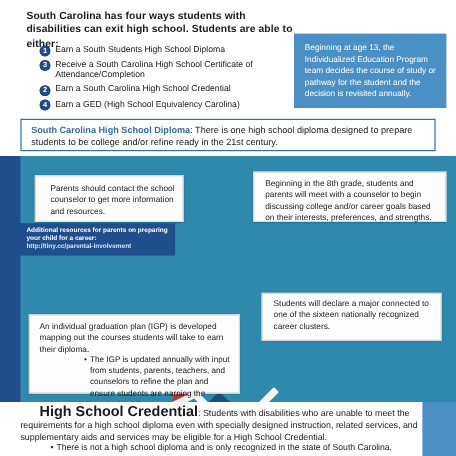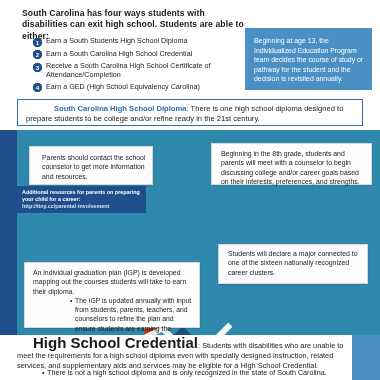--- a/index.html
+++ b/index.html
@@ -39,21 +39,21 @@
 
   
   .diplomabox{
     position:absolute;left:17px;top:99px;width:346px;height:27px;
     background:#fff;border:1.1px solid #2f6fb0;box-sizing:border-box;
   }
   .diplomabox .inner{
     position:absolute;left:8px;top:4px;width:330px;
     font-size:7.6px;line-height:10.2px;color:#1a1a1a;
   }
-  .dtitle{color:#2f6fb0;font-weight:bold;margin-left:28px;}
+  .dtitle{color:#2f6fb0;font-weight:bold;}
 
   
   .teal{position:absolute;left:0;top:130px;width:380px;height:205px;background:#2e89ad;}
   .teal-leftband{position:absolute;left:0;top:130px;width:17px;height:205px;background:#1f4e8c;}
   .teal-rightband{position:absolute;left:363px;top:130px;width:17px;height:205px;background:#2e89ad;}
 
   
   .callout{
     position:absolute;background:#fdfdfd;border:.8px solid #d8d8d8;box-sizing:border-box;
     box-shadow:0 .5px 1.5px rgba(0,0,0,.18);
@@ -123,44 +123,44 @@
   .l4{left:1px;top:20px;width:8px;height:7px;}
   .globearc{position:absolute;left:4px;top:0px;width:34px;height:34px;border:2.4px solid #cf3a2c;border-radius:50%;box-sizing:border-box;clip-path:polygon(0 0,38% 0,38% 100%,0 100%);}
   .globestand{position:absolute;left:14px;top:30px;width:3px;height:10px;background:#cf3a2c;}
   .globefoot{position:absolute;left:6px;top:38px;width:20px;height:6px;background:#cf3a2c;border-radius:50%;}
 
   
   .bottom{position:absolute;left:0;top:335px;width:380px;height:45px;background:#fff;}
   .bottom-rightband{position:absolute;left:352px;top:335px;width:28px;height:45px;background:#4a90c4;}
   .credbox{position:absolute;left:17px;top:338px;width:335px;}
   .credtxt{font-size:7.4px;line-height:10px;color:#1a1a1a;margin:0;}
-  .ctitle{color:#1a1a1a;font-weight:bold;font-size:15px;padding-left:16px;}
+  .ctitle{color:#1a1a1a;font-weight:bold;font-size:12px;padding-left:16px;}
   .credbullet{position:absolute;left:30px;top:30px;width:300px;font-size:7.2px;line-height:9.4px;color:#1a1a1a;margin:0;}
   .credbullet .dot{position:absolute;left:-5px;top:-.5px;}
 </style>
 </head>
 <body>
 
 <div class="page">
 
   <div class="top">
     <div class="headline">South Carolina has four ways students with disabilities can exit high school. Students are able to either:</div>
 
     <div class="ways">
       <div class="way">
         <span class="waynum">1</span>
         <span class="waytxt">Earn a South Students High School Diploma</span>
       </div>
       <div class="way">
+        <span class="waynum">3</span>
+        <span class="waytxt">Receive a South Carolina High School Certificate of Attendance/Completion</span>
+      </div>
+      <div class="way">
         <span class="waynum">2</span>
         <span class="waytxt">Earn a South Carolina High School Credential</span>
-      </div>
-      <div class="way">
-        <span class="waynum">3</span>
-        <span class="waytxt">Receive a South Carolina High School Certificate of Attendance/Completion</span>
       </div>
       <div class="way">
         <span class="waynum">4</span>
         <span class="waytxt">Earn a GED (High School Equivalency Carolina)</span>
       </div>
     </div>
 
     <div class="bluebox">
       <p>Beginning at age 13, the Individualized Education Program team decides the course of study or pathway for the student and the decision is revisited annually.</p>
     </div>

